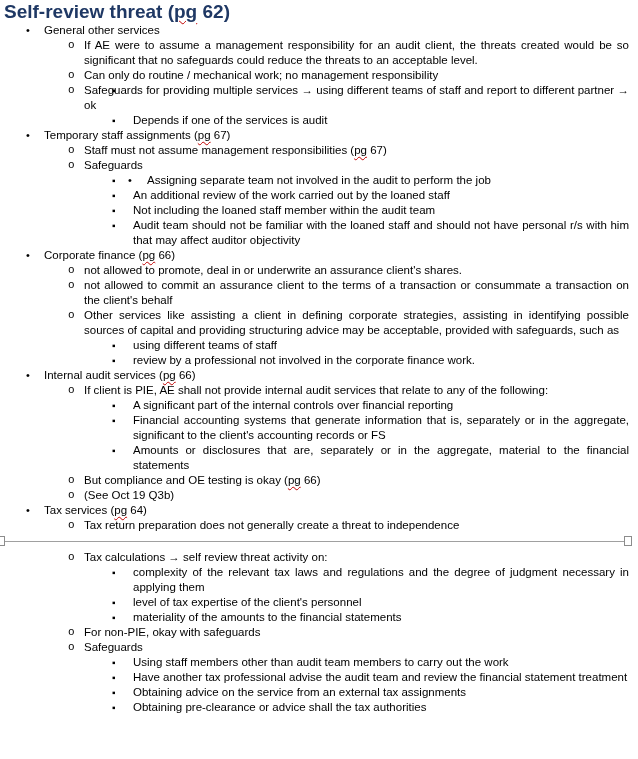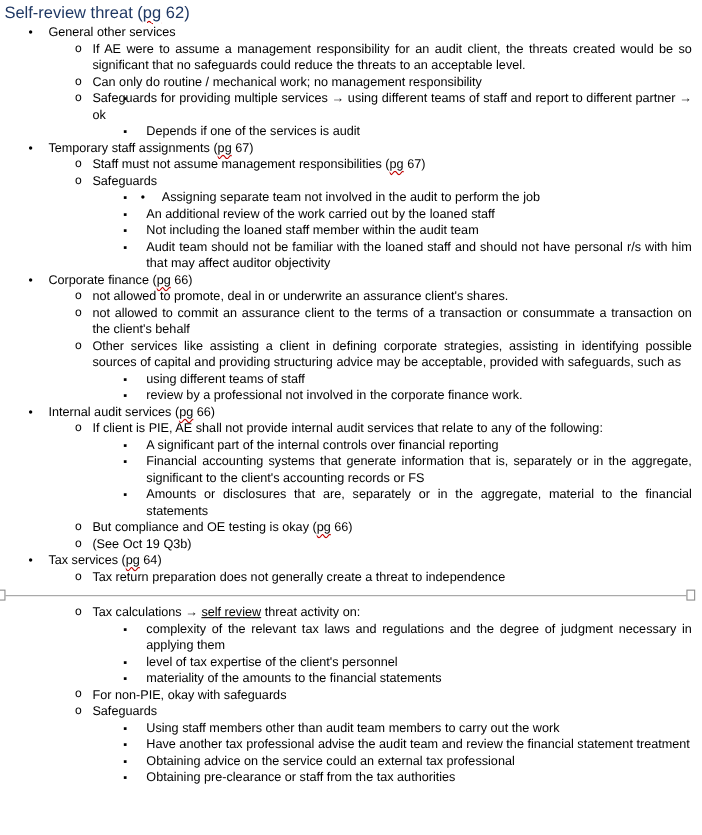--- a/index.html
+++ b/index.html
@@ -15,42 +15,42 @@
     color: var(--text-color);
     font-family: "Liberation Sans", "DejaVu Sans", sans-serif;
     font-size: 11.5px;
     line-height: 15px;
     overflow: hidden;
   }
   .doc { padding: 1px 9px 0 0; }
   .title {
     margin: 0;
     padding: 1px 0 2px 4px;
-    font-size: 15px;
+    font-size: 19px;
     line-height: 19px;
-    font-weight: normal;
+    font-weight: bold;
     color: var(--title-color);
   }
   .li { position: relative; text-align: justify; }
   .blt { position: absolute; top: 0; }
   .blt1, .blt4 { font-size: 11px; }
   .blt2 { font-family: "Liberation Mono", "DejaVu Sans Mono", monospace; font-size: 11px; }
   .blt3 { font-size: 10px; }
   .lvl1 { padding-left: 44px; }  .lvl1 > .blt { left: 26px; }
   .lvl2 { padding-left: 84px; }  .lvl2 > .blt { left: 68px; }
   .lvl3 { padding-left: 133px; } .lvl3 > .blt { left: 112px; }
   .lvl4 { padding-left: 147px; } .lvl4 > .blt { left: 128px; }
   .sq {
     text-decoration-line: underline;
     text-decoration-style: wavy;
     text-decoration-color: var(--squiggle-color);
     text-decoration-thickness: 1px;
     text-underline-offset: 2px;
   }
-  .u { text-decoration: underline; }
+  .u { }
   .page-break { position: relative; height: 17px; }
   .pb-line {
     position: absolute; left: 0; right: 0; top: 8px;
     border-top: 1px solid var(--break-color);
   }
   .pb-cap {
     position: absolute; top: 3px; width: 8px; height: 10px;
     background: #ffffff; border: 1px solid #8c8c8c; box-sizing: border-box;
   }
   .pb-left { left: -3px; }
@@ -97,16 +97,16 @@
         <span class="pb-cap pb-right"></span>
       </div>
       <div class="li lvl2"><span class="blt blt2">o</span><span><span>Tax calculations → </span><span class="u">self review</span><span> threat activity on:</span></span></div>
       <div class="li lvl3"><span class="blt blt3">▪</span><span><span>complexity of the relevant tax laws and regulations and the degree of judgment necessary in applying them</span></span></div>
       <div class="li lvl3"><span class="blt blt3">▪</span><span><span>level of tax expertise of the client's personnel</span></span></div>
       <div class="li lvl3"><span class="blt blt3">▪</span><span><span>materiality of the amounts to the financial statements</span></span></div>
       <div class="li lvl2"><span class="blt blt2">o</span><span><span>For non-PIE, okay with safeguards</span></span></div>
       <div class="li lvl2"><span class="blt blt2">o</span><span><span>Safeguards</span></span></div>
       <div class="li lvl3"><span class="blt blt3">▪</span><span><span>Using staff members other than audit team members to carry out the work</span></span></div>
       <div class="li lvl3"><span class="blt blt3">▪</span><span><span>Have another tax professional advise the audit team and review the financial statement treatment</span></span></div>
-      <div class="li lvl3"><span class="blt blt3">▪</span><span><span>Obtaining advice on the service could an external tax professional</span></span></div>
-      <div class="li lvl3"><span class="blt blt3">▪</span><span><span>Obtaining pre-clearance or staff from the tax authorities</span></span></div>
+      <div class="li lvl3"><span class="blt blt3">▪</span><span><span>Obtaining advice on the service from an external tax assignments</span></span></div>
+      <div class="li lvl3"><span class="blt blt3">▪</span><span><span>Obtaining pre-clearance or advice shall the tax authorities</span></span></div>
     </div>
 </div>
 
 </body></html>

